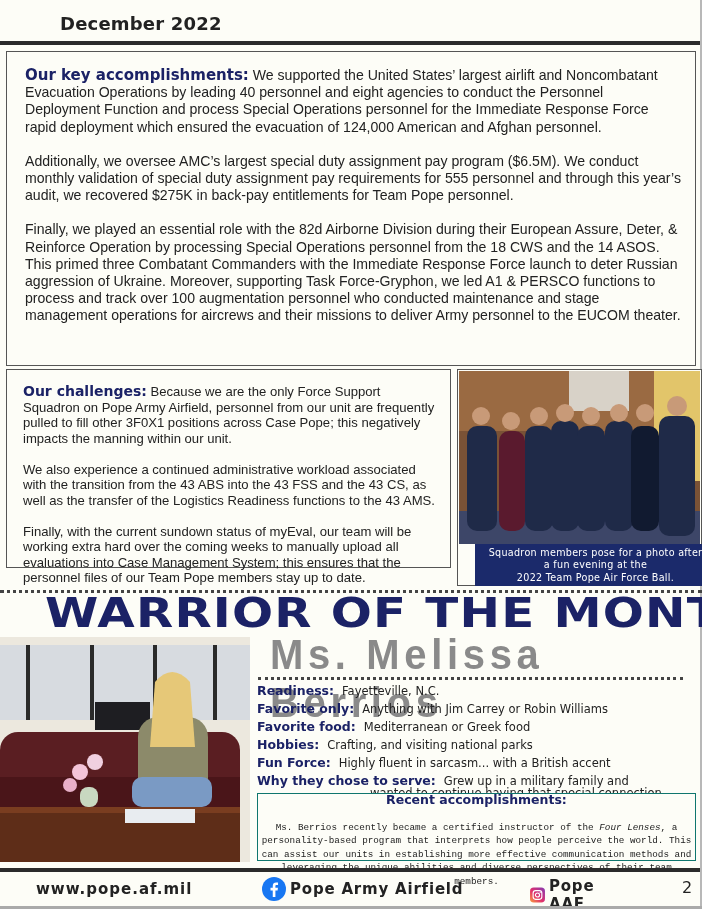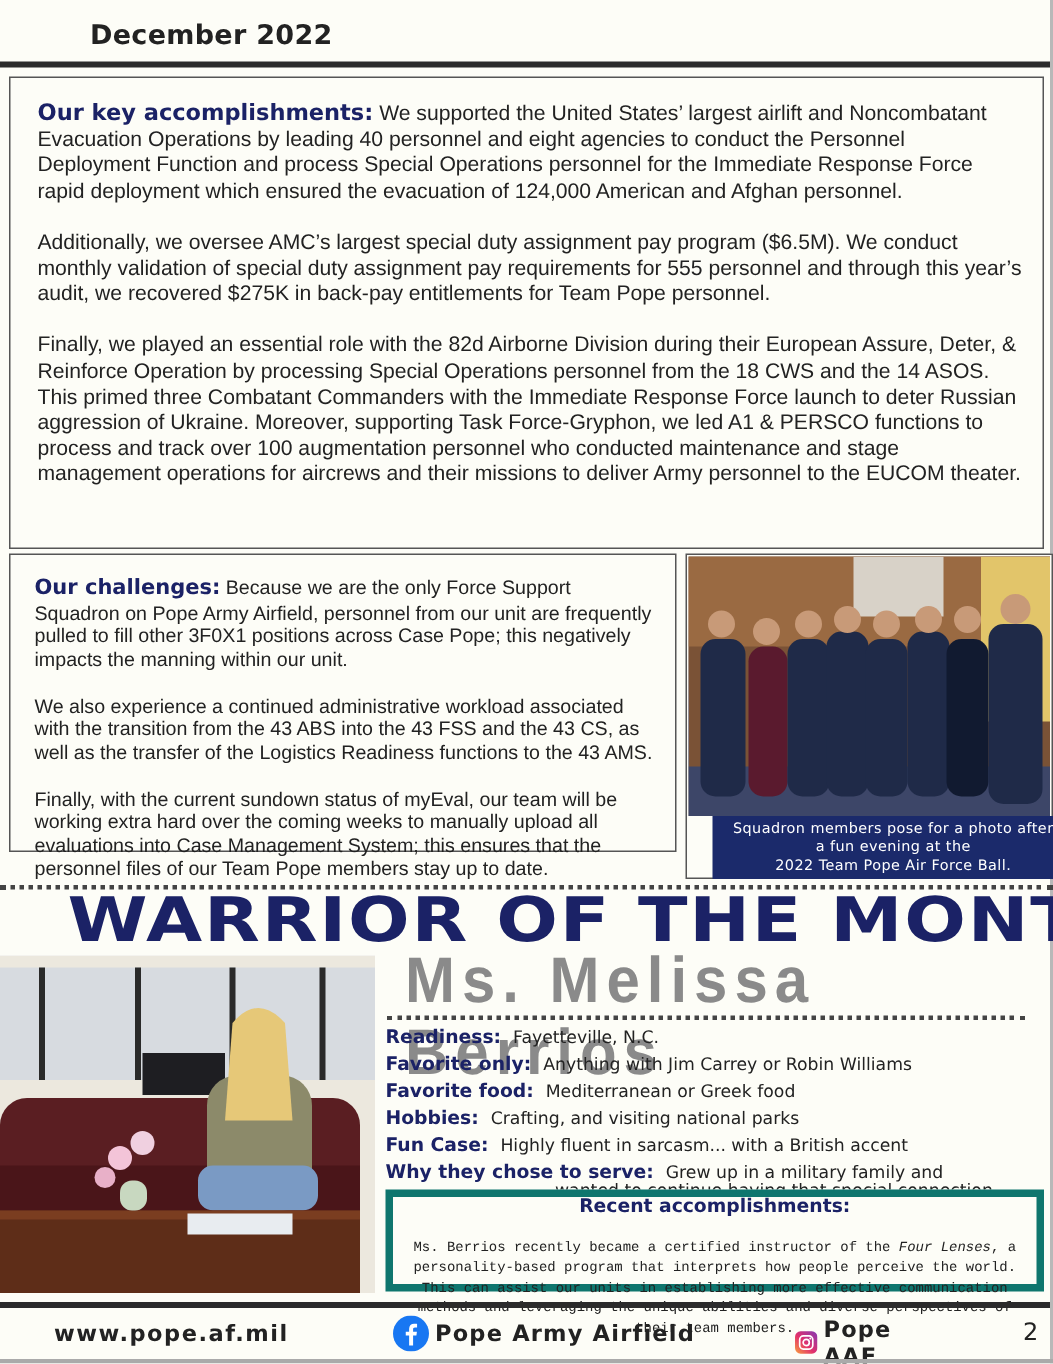--- a/index.html
+++ b/index.html
@@ -35,21 +35,21 @@
   .dots-rule2 { position:absolute; left:258px; top:677px; width:425px; border-top:3px dotted #444; }
 
   .portrait { position:absolute; left:0; top:637px; width:250px; height:225px; overflow:hidden; background:#eee; }
 
   .facts { position:absolute; left:257px; top:682px; width:440px; }
   .fact { font-family:"DejaVu Sans", sans-serif; font-size:11.5px; color:#222; line-height:17px; white-space:nowrap; }
   .fact .k { font-weight:bold; color:#1b2266; font-size:12.5px; margin-right:8px; }
   .fact .v { font-family:"DejaVu Sans", sans-serif; }
   .fact-cont { padding-left:113px; font-size:11.5px; line-height:12px; margin-top:-3px; }
 
-  #recent-box { left:257px; top:793px; width:439px; height:68px; border:5px solid #0f766e; }
+  #recent-box { left:257px; top:793px; width:439px; height:68px; border:1px solid #0f766e; }
   .recent-title { text-align:center; font-family:"DejaVu Sans", sans-serif; font-weight:bold; font-size:12.5px; color:#1b2266; line-height:13px; margin-top:-1px; }
   .recent-body { text-align:center; font-family:Liberation Mono, monospace; font-size:9.3px; line-height:13.4px; color:#222; padding:0 3px;margin-top:15px; }
 
   .bottom-rule { position:absolute; left:0; top:868px; width:700px; height:4px; background:#2b2b2b; }
   .footer { position:absolute; left:0; top:872px; width:580px; height:35px; }
   .footer .url { position:absolute; left:36px; top:8px; font-family:"DejaVu Sans", sans-serif; font-weight:bold; font-size:15px; color:#222; letter-spacing:1px; }
   .footer .fb { position:absolute; left:262px; top:5px; display:flex; align-items:center; gap:4px; font-family:"DejaVu Sans", sans-serif; font-weight:bold; font-size:15px; color:#222; letter-spacing:0.8px; }
   .footer .ig { position:absolute; left:530px; top:5px; display:flex; align-items:center; gap:4px; font-family:"DejaVu Sans", sans-serif; font-weight:bold; font-size:15px; color:#222; letter-spacing:0.8px; }
   .footer .page { position:absolute; left:682px; top:6px; font-family:"DejaVu Sans", sans-serif; font-size:16px; color:#222; }
   .bottom-gray { position:absolute; left:0; top:906px; width:702px; height:3px; background:#aaa; }
@@ -146,21 +146,21 @@
     <rect x="80" y="150" width="18" height="20" rx="8" fill="#c8d8c0"></rect>
     <rect x="125" y="172" width="70" height="14" fill="#e8ecf0"></rect>
   </svg>
 </div>
 
 <div class="facts">
   <div class="fact"><span class="k">Readiness:</span><span class="v">Fayetteville, N.C.</span></div>
   <div class="fact"><span class="k">Favorite only:</span><span class="v">Anything with Jim Carrey or Robin Williams</span></div>
   <div class="fact"><span class="k">Favorite food:</span><span class="v">Mediterranean or Greek food</span></div>
   <div class="fact"><span class="k">Hobbies:</span><span class="v">Crafting, and visiting national parks</span></div>
-  <div class="fact"><span class="k">Fun Case:</span><span class="v">Highly fluent in sarcasm... with a British accent</span></div>
+  <div class="fact"><span class="k">Fun Force:</span><span class="v">Highly fluent in sarcasm... with a British accent</span></div>
   <div class="fact"><span class="k">Why they chose to serve:</span><span class="v">Grew up in a military family and</span></div>
   <div class="fact fact-cont">wanted to continue having that special connection</div>
 </div>
 
 <div class="box" id="recent-box">
   <div class="recent-title">Recent accomplishments:</div>
   <div class="recent-body"><span>Ms. Berrios recently became a certified instructor of the </span><em>Four Lenses</em><span>, a personality-based program that interprets how people perceive the world. This can assist our units in establishing more effective communication methods and leveraging the unique abilities and diverse perspectives of their team members.</span></div>
 </div>
 
 <div class="bottom-rule"></div>

